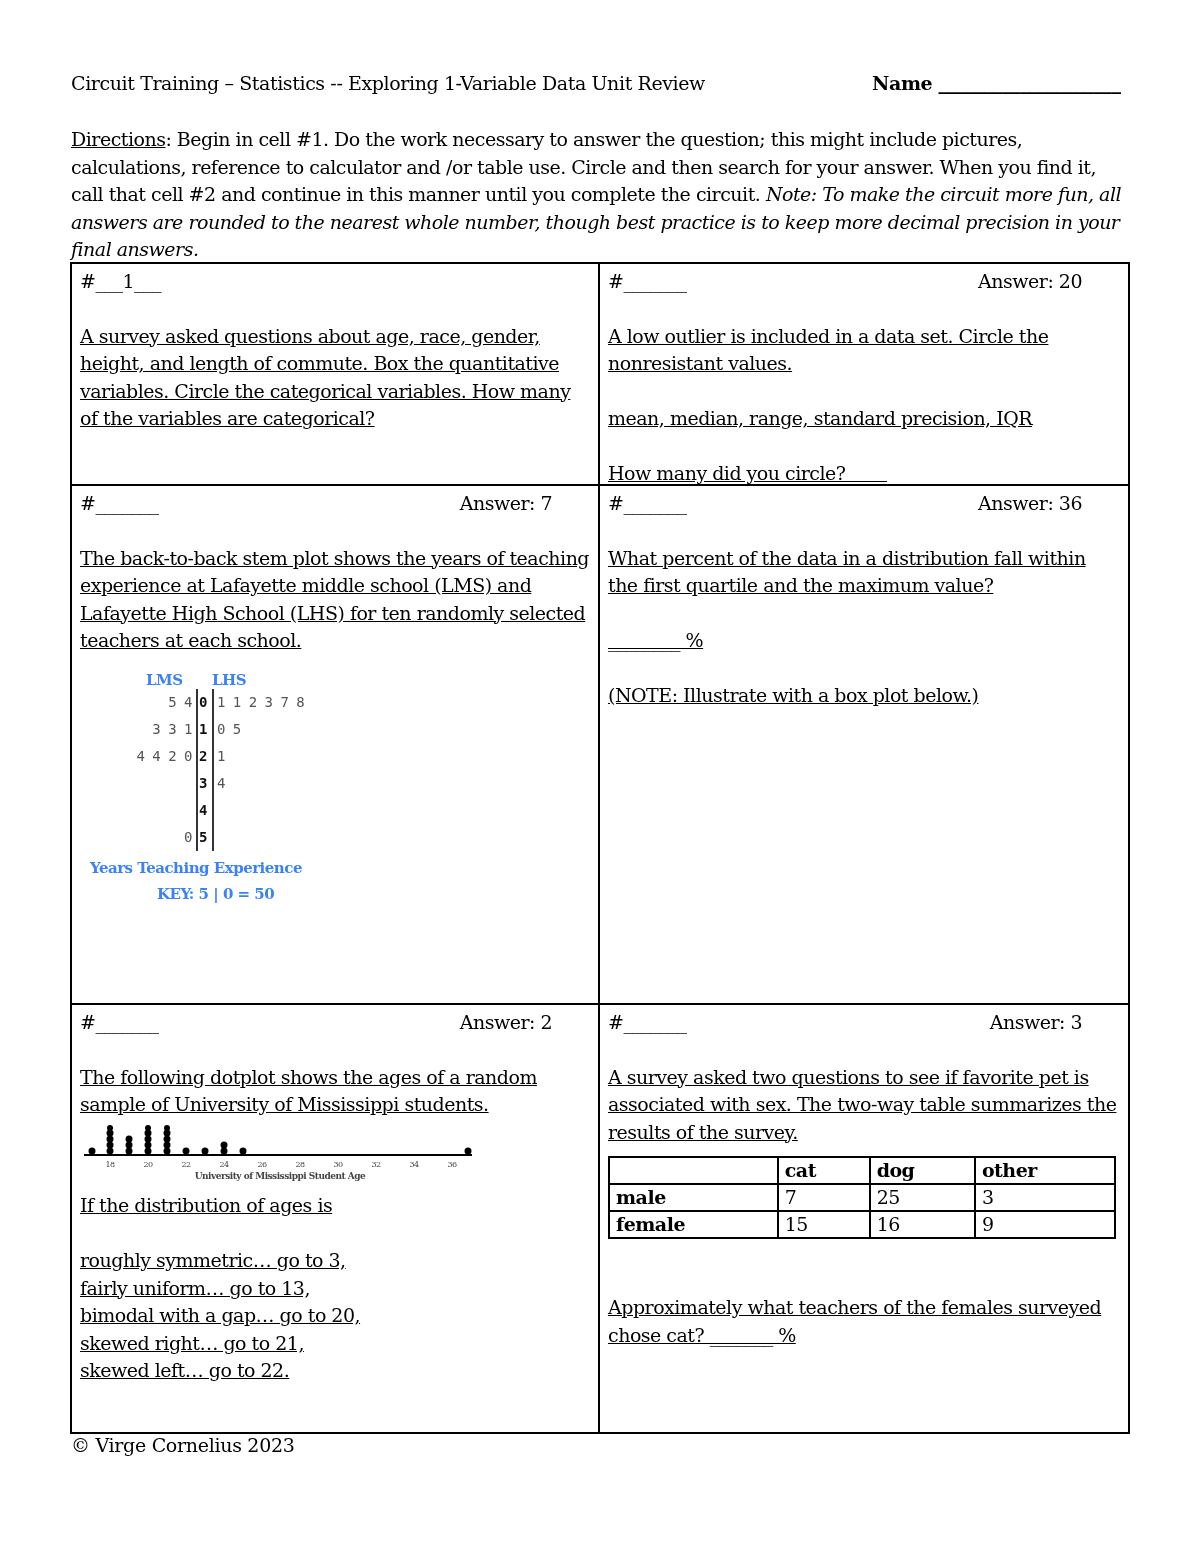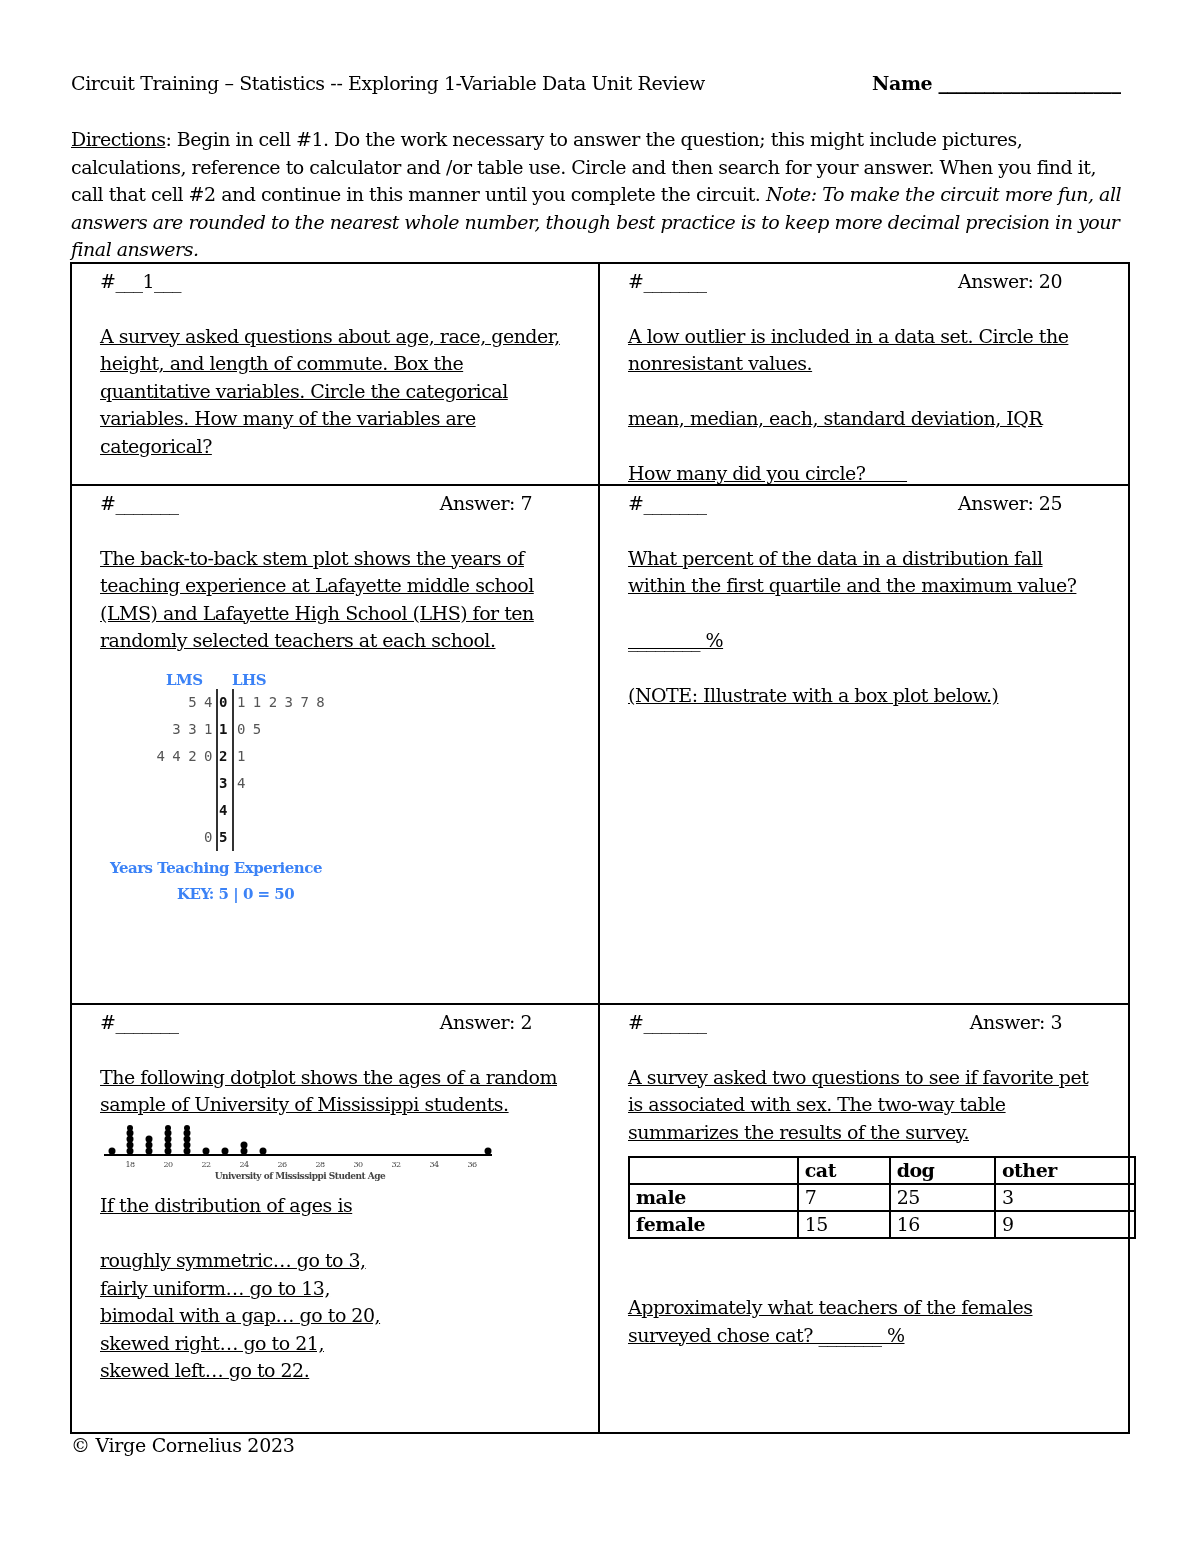--- a/index.html
+++ b/index.html
@@ -5,21 +5,21 @@
   html, body { margin:0; padding:0; background:#ffffff; }
   body { width:1200px; height:1553px; position:relative; font-family:"DejaVu Serif", serif; color:#000; overflow:hidden; }
   .title { position:absolute; left:71px; top:72px; font-size:19px; font-weight:normal; white-space:nowrap; letter-spacing:-0.4px; }
   .name { position:absolute; left:872px; top:72px; font-size:19px; font-weight:bold; white-space:nowrap; letter-spacing:-0.4px; }
   .directions { position:absolute; left:71px; top:126px; width:1060px; font-size:19px; line-height:27.5px; letter-spacing:-0.5px; }
   .directions u { text-decoration:underline; }
   .directions i { font-style:italic; }
   .grid { position:absolute; left:70px; top:262px; width:1060px; border:2px solid #000; box-sizing:border-box; }
   .row { display:flex; border-bottom:2px solid #000; box-sizing:border-box; }
   .row:last-child { border-bottom:none; }
-  .cell { width:50%; box-sizing:border-box; padding:4px 28px; font-size:19px; line-height:27.5px; letter-spacing:-0.5px; position:relative; }
+  .cell { width:50%; box-sizing:border-box; padding:4px 8px; font-size:19px; line-height:27.5px; letter-spacing:-0.5px; position:relative; }
   .cell.left { border-right:2px solid #000; }
   .r1 { height:222px; } .r2 { height:519px; } .r3 { height:427px; }
   .hdr { display:flex; justify-content:space-between; height:27px; }
   .hdr .ans { margin-right:38px; }
   p { margin:0;text-decoration:underline; }
   .gap { height:27.5px; }
   .stem { position:relative; margin:12px 0 0 10px; width:260px; height:240px; font-family:"DejaVu Sans Mono", monospace; font-size:14px; color:#555; }
   .stem .lab { position:absolute; font-family:"DejaVu Serif", serif; font-weight:bold; color:#3b82f6; font-size:15px; }
   .stem .vline { position:absolute; width:2px; background:#333; }
   .stem .r { position:absolute; height:27px; line-height:27px; }
@@ -50,21 +50,21 @@
       <p>A survey asked questions about age, race, gender, height, and length of commute.  Box the quantitative variables.  Circle the categorical variables.  How many of the variables are categorical?</p>
     </div>
     <div class="cell">
       <div class="hdr">
           <span>#_______</span>
           <span class="ans">Answer:  20</span>
         </div>
       <div class="gap"></div>
       <p>A low outlier is included in a data set.  Circle the nonresistant values.</p>
       <div class="gap"></div>
-      <p>mean, median, each, standard deviation, IQR</p>
+      <p>mean, median, range, standard precision, IQR</p>
       <div class="gap"></div>
       <p>How many did you circle? ____</p>
     </div>
   </div>
 
   <div class="row r2">
     <div class="cell left">
       <div class="hdr">
           <span>#_______</span>
           <span class="ans">Answer:  7</span>
@@ -101,21 +101,21 @@
         <span class="s r" style="left:109px;top:157px;">5</span>
         <span class="r" style="left:127px;top:157px;"></span>
 
         <span class="lab" style="left:0;top:188px;white-space:nowrap;">Years Teaching Experience</span>
         <span class="lab" style="left:67px;top:214px;white-space:nowrap;text-align:center;">KEY: 5 | 0 = 50</span>
       </div>
     </div>
     <div class="cell">
       <div class="hdr">
           <span>#_______</span>
-          <span class="ans">Answer:  25</span>
+          <span class="ans">Answer:  36</span>
         </div>
       <div class="gap"></div>
       <p>What percent of the data in a distribution fall within the first quartile and the maximum value?</p>
       <div class="gap"></div>
       <p>________ %</p>
       <div class="gap"></div>
       <p>(NOTE:  Illustrate with a box plot below.)</p>
     </div>
   </div>
 

